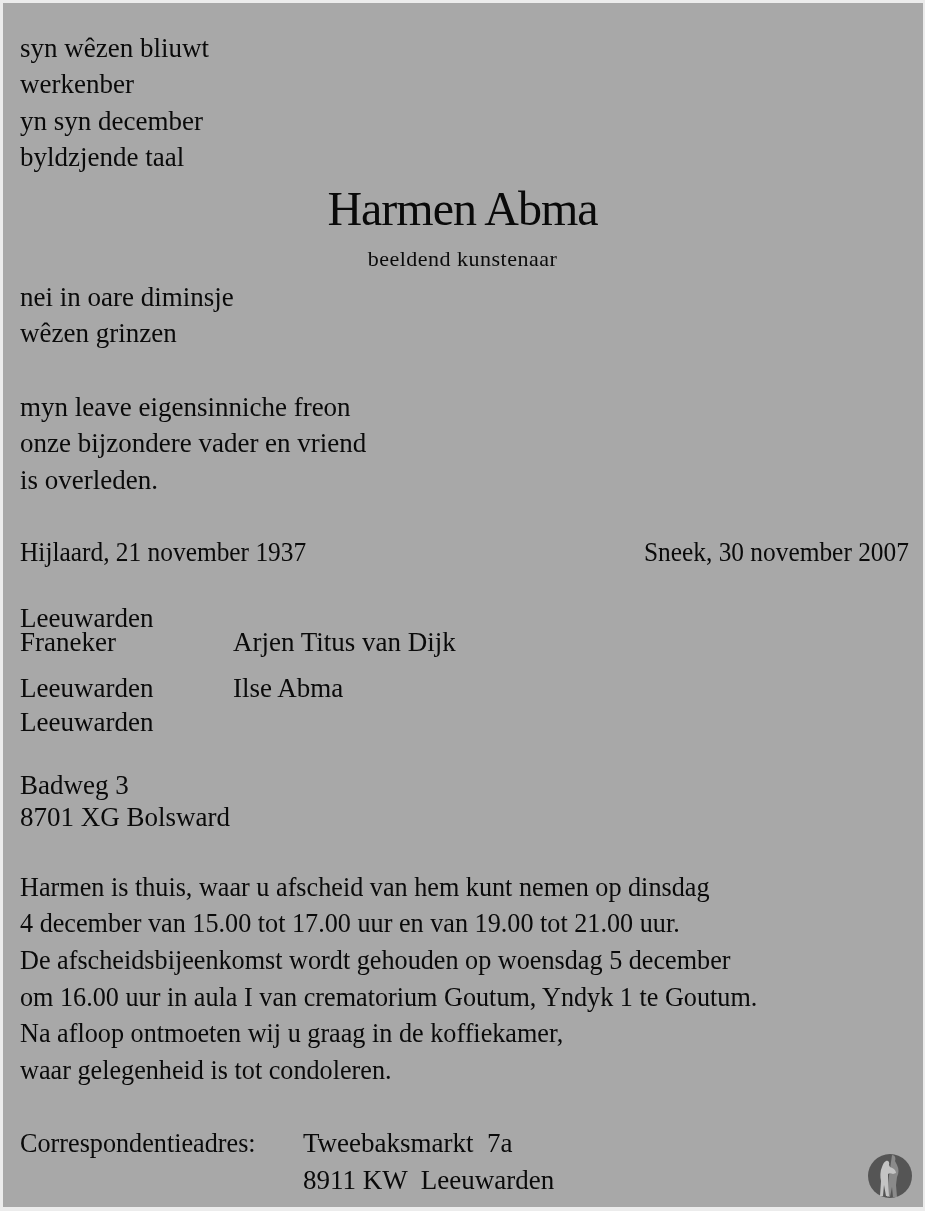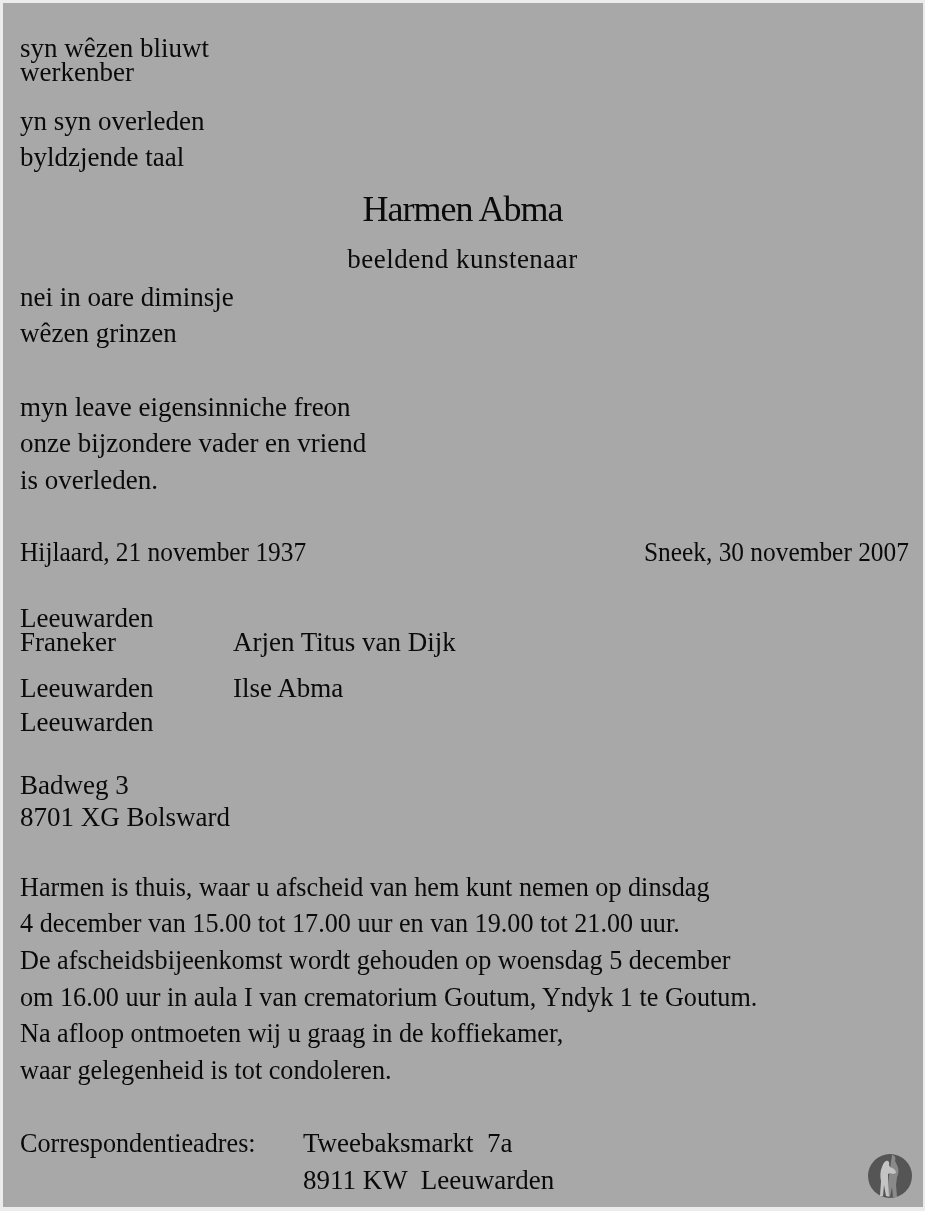--- a/index.html
+++ b/index.html
@@ -22,30 +22,30 @@
       white-space: nowrap;
       font-size: 27px;
       line-height: 32px;
       transform-origin: left center;
     }
     .title {
       position: absolute;
       left: 0; width: 925px;
       text-align: center;
       white-space: nowrap;
-      font-size: 36px;
+      font-size: 48px;
       line-height: 48px;
       letter-spacing: -1px;
     }
     .subtitle {
       position: absolute;
       left: 0; width: 925px;
       text-align: center;
       white-space: nowrap;
-      font-size: 27px;
+      font-size: 22px;
       line-height: 32px;
       letter-spacing: 0.5px;
     }
     .right {
       position: absolute;
       white-space: nowrap;
       font-size: 27px;
       line-height: 32px;
       right: 16px;
       transform-origin: right center;
@@ -58,22 +58,22 @@
       left: 866px; top: 1151px;
       width: 48px; height: 48px;
     }
   </style>
 </head>
 <body>
 
 <div class="card"></div>
 
 <div class="line" style="left:20px; top:32px;">syn wêzen bliuwt</div>
-<div class="line" style="left:20px; top:56px;">werkenber</div>
-<div class="line" style="left:20px; top:105px;">yn syn overleden</div>
+<div class="line" style="left:20px; top:68px;">werkenber</div>
+<div class="line" style="left:20px; top:105px;">yn syn december</div>
 <div class="line" style="left:20px; top:141px;">byldzjende taal</div>
 
 <div class="title" style="top:185px;">Harmen Abma</div>
 <div class="subtitle" style="top:243px;">beeldend kunstenaar</div>
 
 <div class="line" style="left:20px; top:281px;">nei in oare diminsje</div>
 <div class="line" style="left:20px; top:317px;">wêzen grinzen</div>
 
 <div class="line" style="left:20px; top:391px;">myn leave eigensinniche freon</div>
 <div class="line" style="left:20px; top:427px;">onze bijzondere vader en vriend</div>

